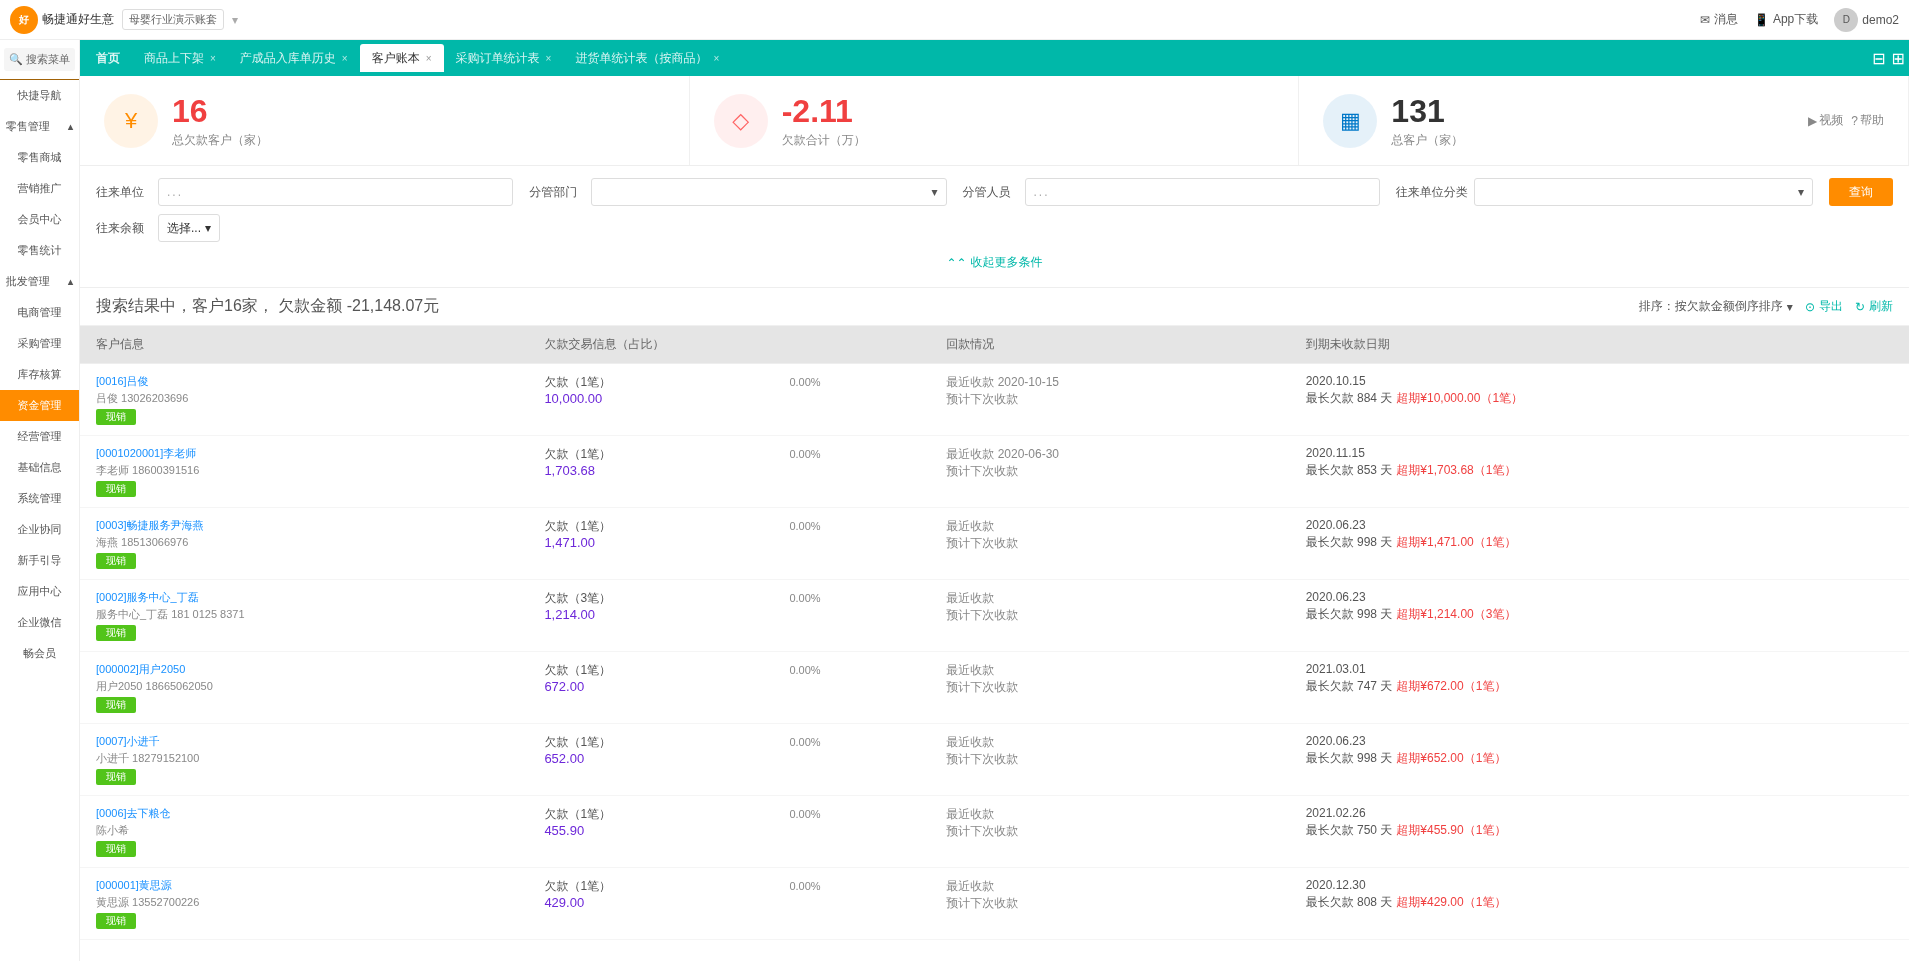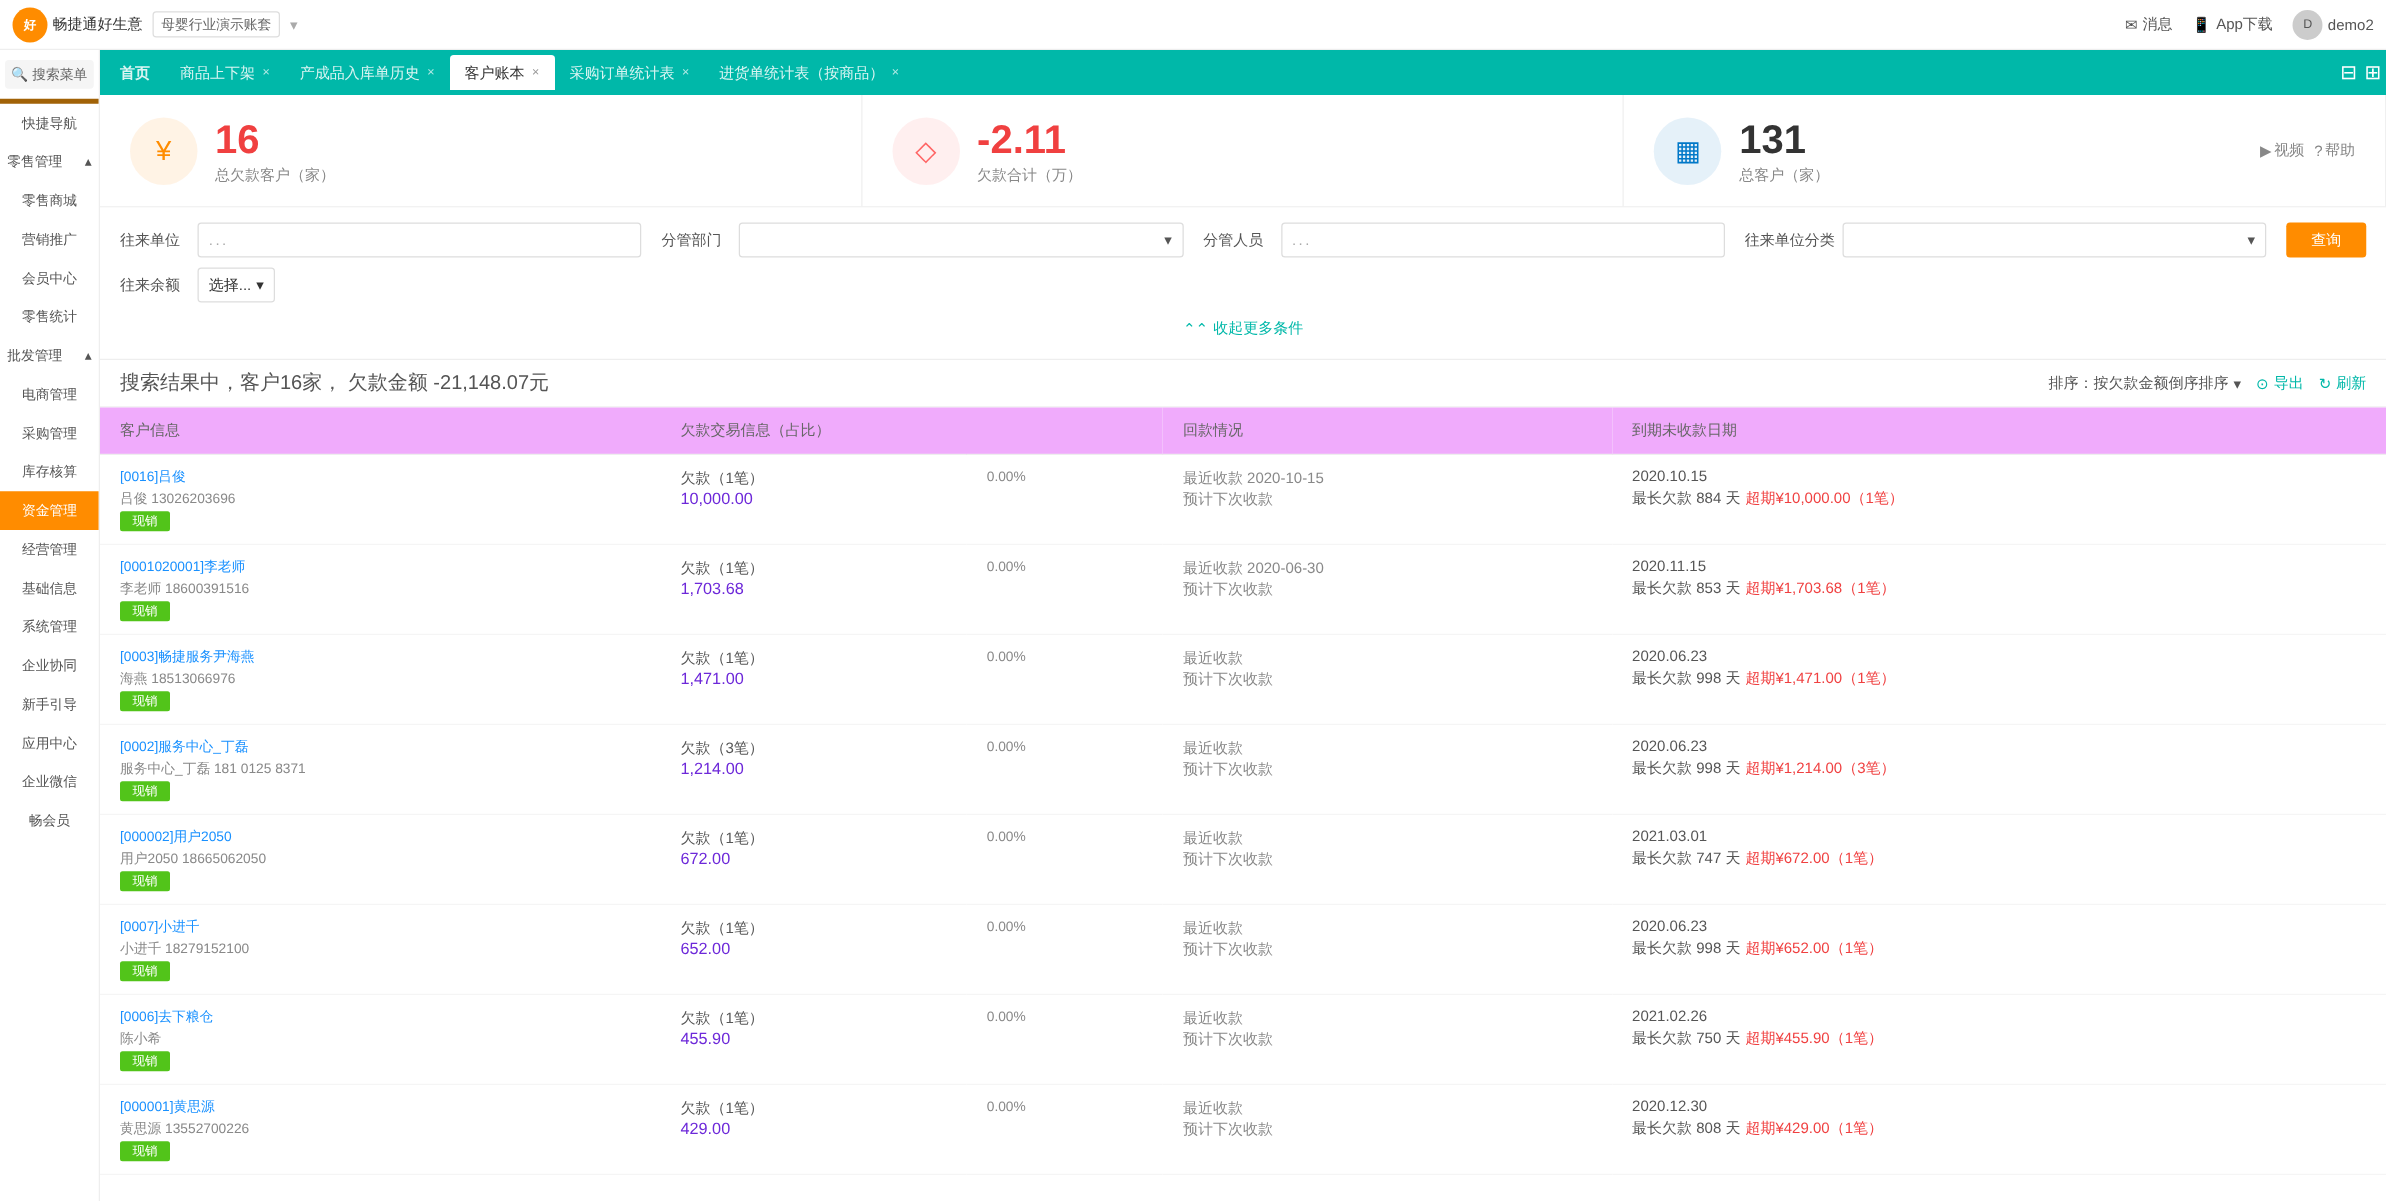--- a/index.html
+++ b/index.html
@@ -13,21 +13,21 @@
     .logo-icon { width: 28px; height: 28px; background: #ff8c00; border-radius: 50%; display: flex; align-items: center; justify-content: center; color: white; font-size: 10px; font-weight: bold; }
     .logo-text { font-size: 12px; color: #333; }
     .industry-label { font-size: 11px; color: #666; border: 1px solid #ddd; padding: 2px 6px; border-radius: 3px; cursor: pointer; }
     .top-bar-right { display: flex; align-items: center; gap: 16px; }
     .top-right-item { display: flex; align-items: center; gap: 4px; cursor: pointer; color: #555; font-size: 12px; }
 
     .main-layout { display: flex; flex: 1; overflow: hidden; }
 
     
     .sidebar { width: 80px; background: #fff; border-right: 1px solid #eee; display: flex; flex-direction: column; overflow-y: auto; }
-    .sidebar-search { padding: 8px 4px; border-bottom: 4px solid #a16207; }
+    .sidebar-search { padding: 8px 4px; border-bottom: 1px solid #a16207; }
     .sidebar-search-btn { width: 100%; background: #f5f5f5; border: none; padding: 4px; border-radius: 3px; font-size: 11px; color: #666; cursor: pointer; text-align: center; }
     .sidebar-item { padding: 8px 4px; text-align: center; cursor: pointer; color: #555; font-size: 11px; }
     .sidebar-item.active { color: #fff; background: #ff8c00; }
     .sidebar-item-with-arrow { display: flex; align-items: center; justify-content: center; gap: 18px; }
 
     
     .nav-tabs { background: #00b8a9; display: flex; align-items: center; height: 36px; padding: 0 4px; overflow: hidden; }
     .nav-tab { display: flex; align-items: center; height: 28px; padding: 0 12px; font-size: 12px; color: rgba(255,255,255,0.85); cursor: pointer; border-radius: 3px 3px 0 0; gap: 6px; white-space: nowrap; }
     .nav-tab.active { background: #fff; color: #333; }
     .nav-tab .close-icon { font-size: 10px; color: rgba(255,255,255,0.7); }
@@ -67,21 +67,21 @@
     
     .table-area { flex: 1; overflow-y: auto; background: #fff; margin: 0; }
     .table-header-bar { display: flex; align-items: center; justify-content: space-between; padding: 8px 16px; border-bottom: 1px solid #f0f0f0; background: #fff; }
     .table-header-left { font-size: 16px; color: #555; }
     .table-header-right { display: flex; align-items: center; gap: 12px; font-size: 12px; color: #555; }
     .sort-select { display: flex; align-items: center; gap: 4px; cursor: pointer; }
     .export-btn { display: flex; align-items: center; gap: 4px; cursor: pointer; color: #00b8a9; }
     .refresh-btn { display: flex; align-items: center; gap: 4px; cursor: pointer; color: #00b8a9; }
 
     table { width: 100%; border-collapse: collapse; }
-    thead tr { background: #f0abfc; }
+    thead tr { background: #e5e5e5; }
     thead th { padding: 10px 16px; text-align: left; font-size: 12px; color: #666; font-weight: normal; border-bottom: 1px solid #eee; }
     tbody tr { border-bottom: 1px solid #f5f5f5; }
     tbody td { padding: 10px 16px; vertical-align: top; font-size: 12px; }
     .customer-name { color: #1890ff; cursor: pointer; font-size: 11px; font-weight: 500; }
     .customer-sub { color: #888; font-size: 11px; margin-top: 2px; }
     .tag-green { background: #52c41a; color: white; font-size: 10px; padding: 1px 10px; border-radius: 2px; display: inline-block; margin-top: 3px; }
     .amount-red { color: #6d28d9; font-size: 13px; }
     .amount-sub { color: #888; font-size: 11px; margin-top: 2px; }
     .debt-count { color: #555; font-size: 12px; }
     .collection-date { color: #888; font-size: 12px; }

